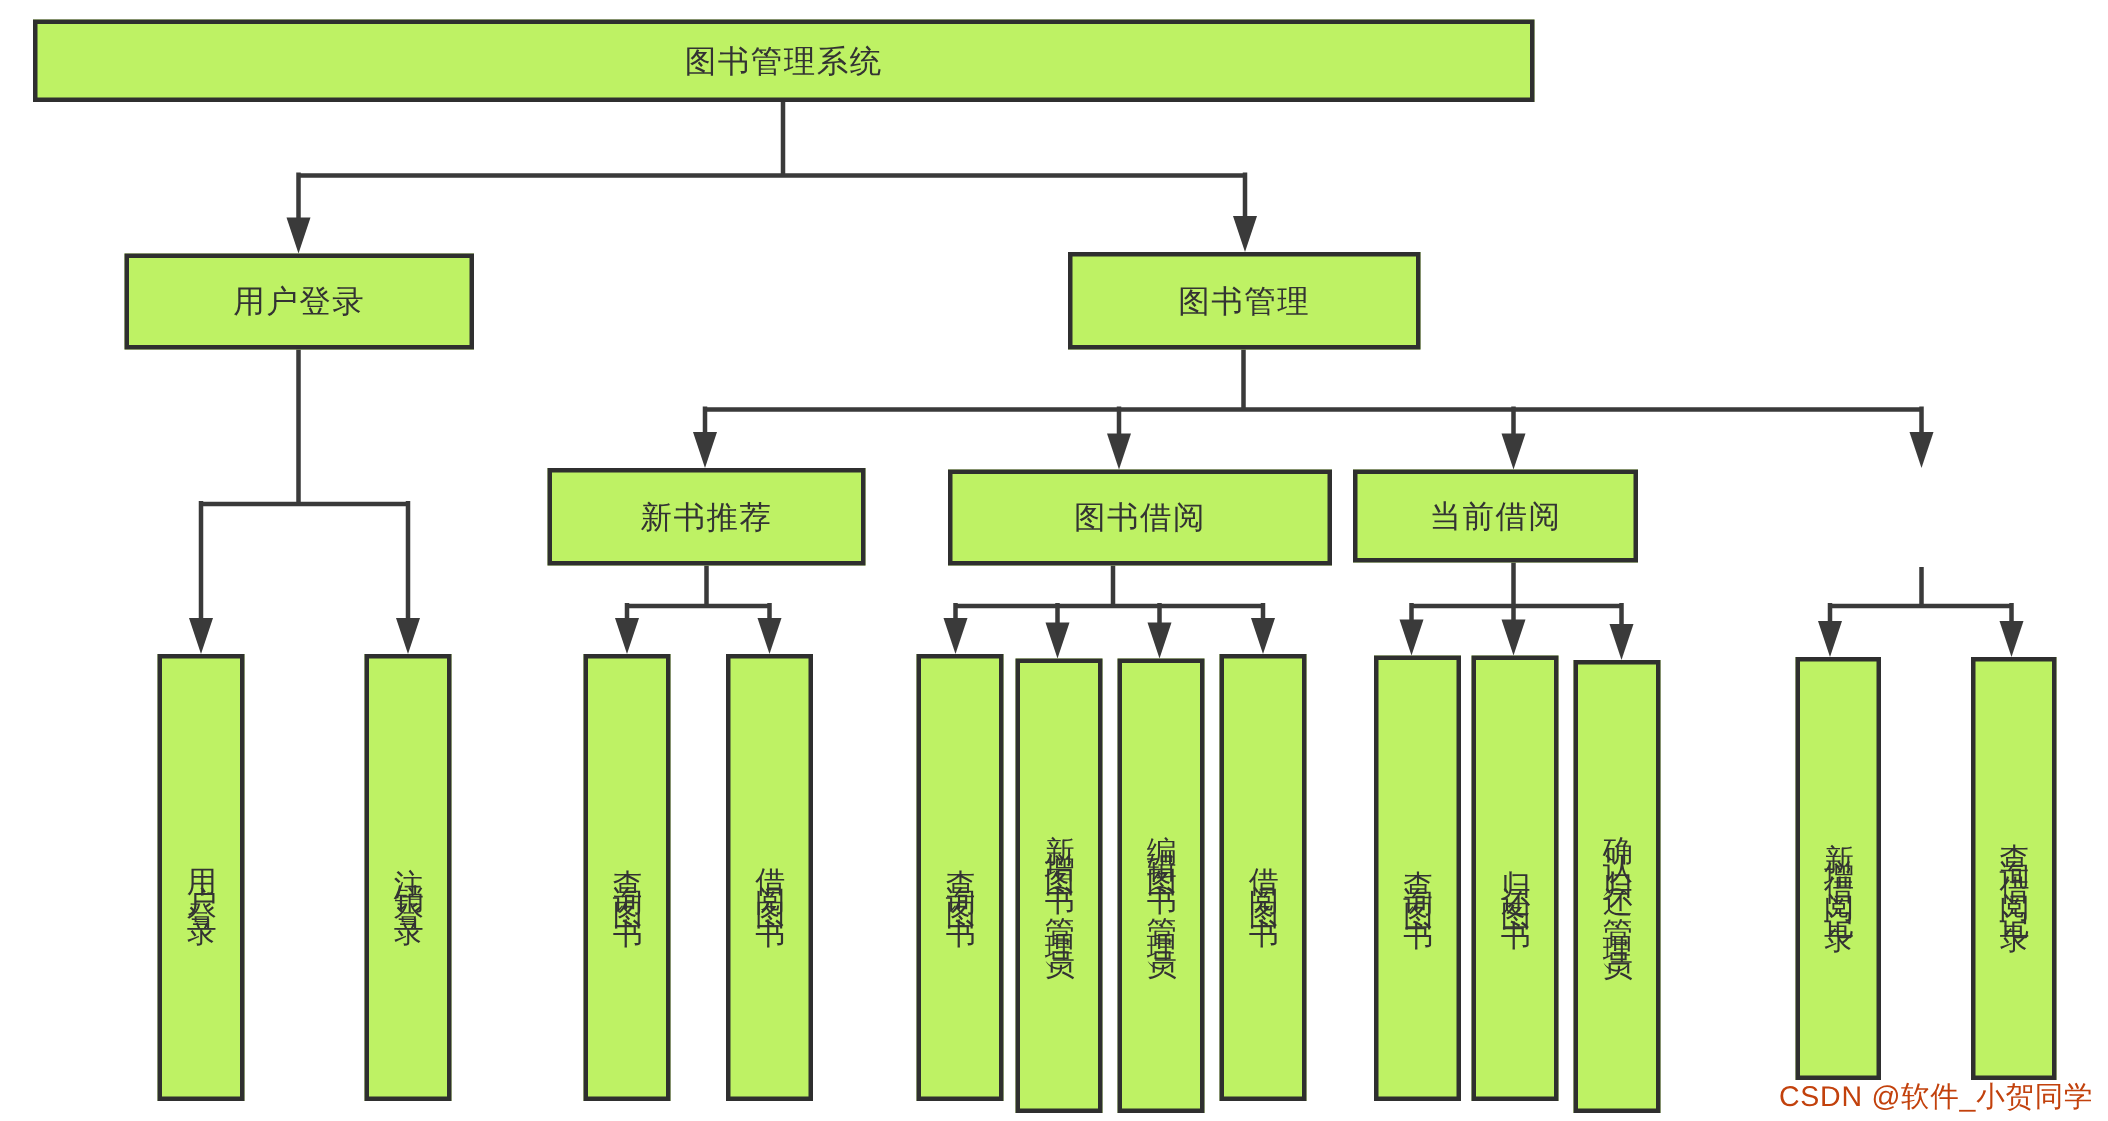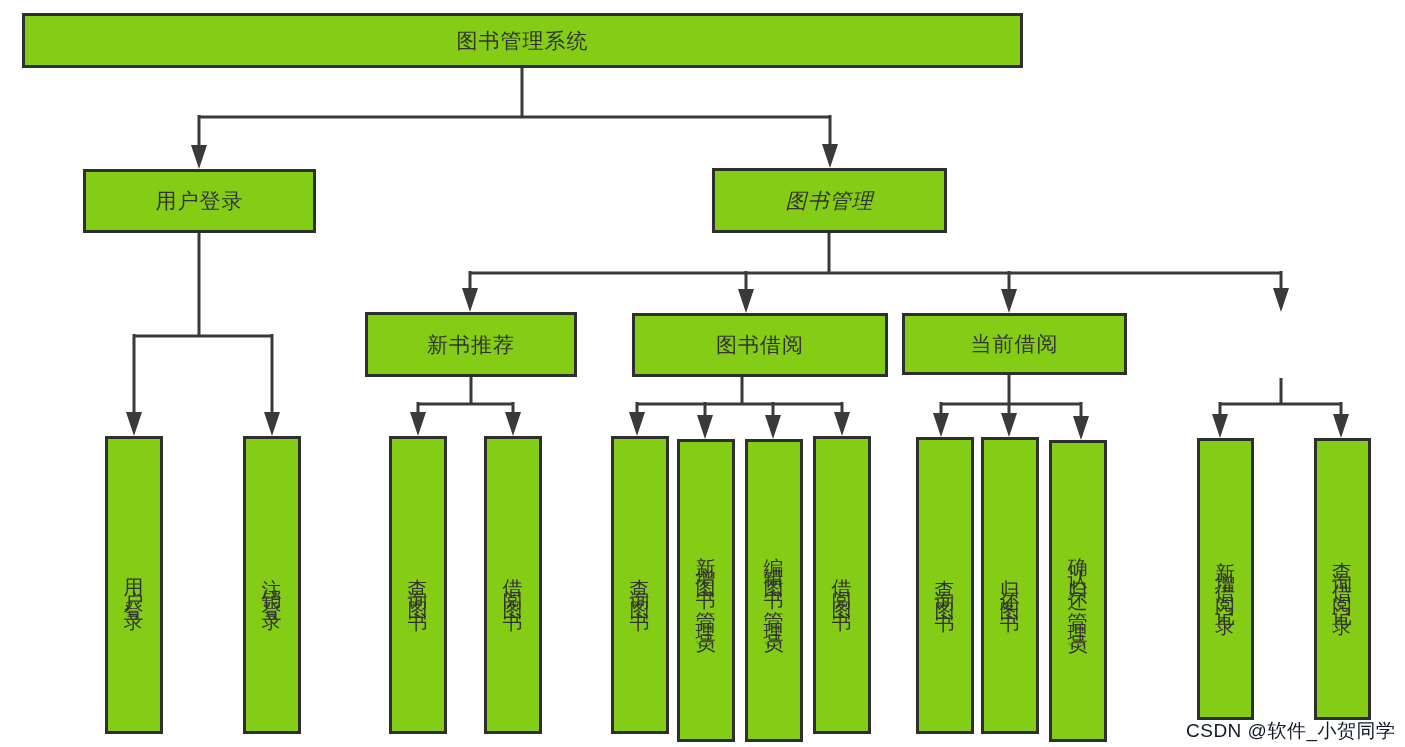--- a/index.html
+++ b/index.html
@@ -18,42 +18,42 @@
   .stage svg.wires {
     position: absolute;
     left: 0; top: 0;
     width: 1405px;
     height: 747px;
   }
   .node {
     position: absolute;
     box-sizing: border-box;
     border: 3px solid #2f2f2f;
-    background: #84cc16;
+    background: #bef264;
     color: #333333;
     display: flex;
     align-items: center;
     justify-content: center;
     font-size: 21px;
     letter-spacing: 1px;
     white-space: nowrap;
   }
   .node.leaf {
     writing-mode: vertical-rl;
     letter-spacing: 11px;
     font-size: 20px;
     white-space: normal;
     line-height: 1;
   }
   .watermark {
     position: absolute;
     left: 1186px;
     top: 718px;
     font-size: 19px;
-    color: #0f172a;
+    color: #c2410c;
     letter-spacing: 0.5px;
     white-space: nowrap;
   }
 </style>
 </head>
 <body>
 
 <div class="stage">
 
   <svg class="wires" viewBox="0 0 1405 747" fill="none" stroke="#3a3a3a" stroke-width="3">
@@ -88,25 +88,25 @@
     <polygon points="1073,416 1089,416 1081,440" fill="#3a3a3a" stroke="none"></polygon>
 
     <path d="M1281 378 V404 M1220 404 H1341 M1220 402 V416 M1341 402 V416"></path>
     <polygon points="1212,414 1228,414 1220,438" fill="#3a3a3a" stroke="none"></polygon>
     <polygon points="1333,414 1349,414 1341,438" fill="#3a3a3a" stroke="none"></polygon>
   </svg>
 
   <div class="node" style="left:22px; top:13px; width:1001px; height:55px;">图书管理系统</div>
 
   <div class="node" style="left:83px; top:169px; width:233px; height:64px;">用户登录</div>
-  <div class="node" style="left:712px; top:168px; width:235px; height:65px;font-style:italic;">图书管理</div>
+  <div class="node" style="left:712px; top:168px; width:235px; height:65px;">图书管理</div>
 
   <div class="node" style="left:365px; top:312px; width:212px; height:65px;">新书推荐</div>
   <div class="node" style="left:632px; top:313px; width:256px; height:64px;">图书借阅</div>
-  <div class="node" style="left:902px; top:313px; width:225px; height:62px;">当前借阅</div>
+  <div class="node" style="left:902px; top:313px; width:190px; height:62px;">当前借阅</div>
 
   <div class="node leaf" style="left:105px; top:436px; width:58px; height:298px;">用户登录</div>
   <div class="node leaf" style="left:243px; top:436px; width:58px; height:298px;">注销登录</div>
 
   <div class="node leaf" style="left:389px; top:436px; width:58px; height:298px;">查询图书</div>
   <div class="node leaf" style="left:484px; top:436px; width:58px; height:298px;">借阅图书</div>
 
   <div class="node leaf" style="left:611px; top:436px; width:58px; height:298px;">查询图书</div>
   <div class="node leaf" style="left:677px; top:439px; width:58px; height:303px;">新增图书（管理员）</div>
   <div class="node leaf" style="left:745px; top:439px; width:58px; height:303px;">编辑图书（管理员）</div>

